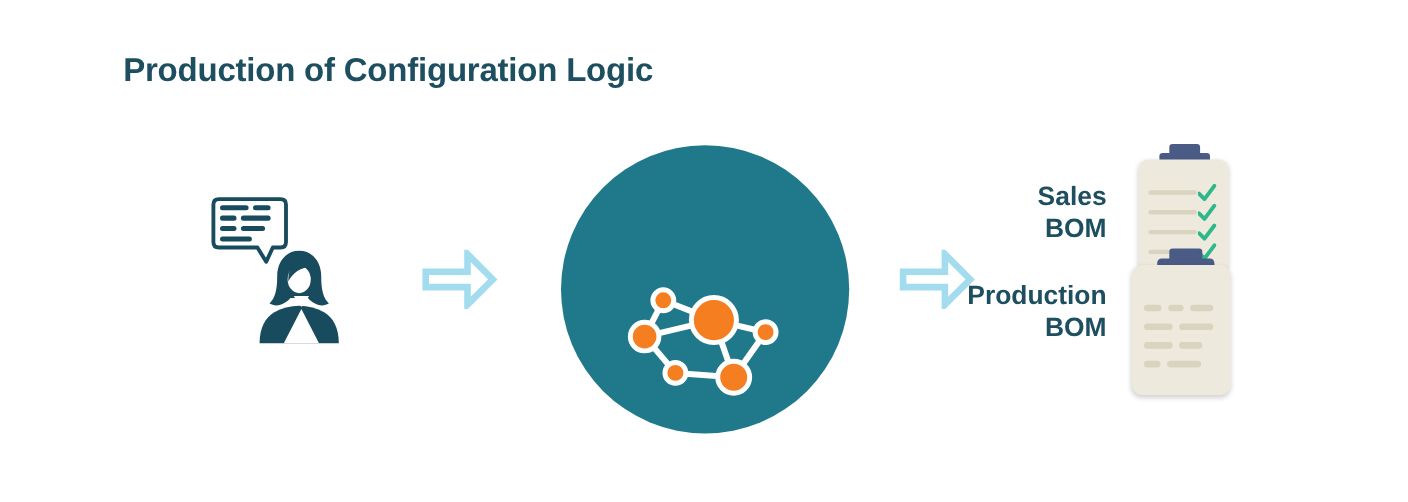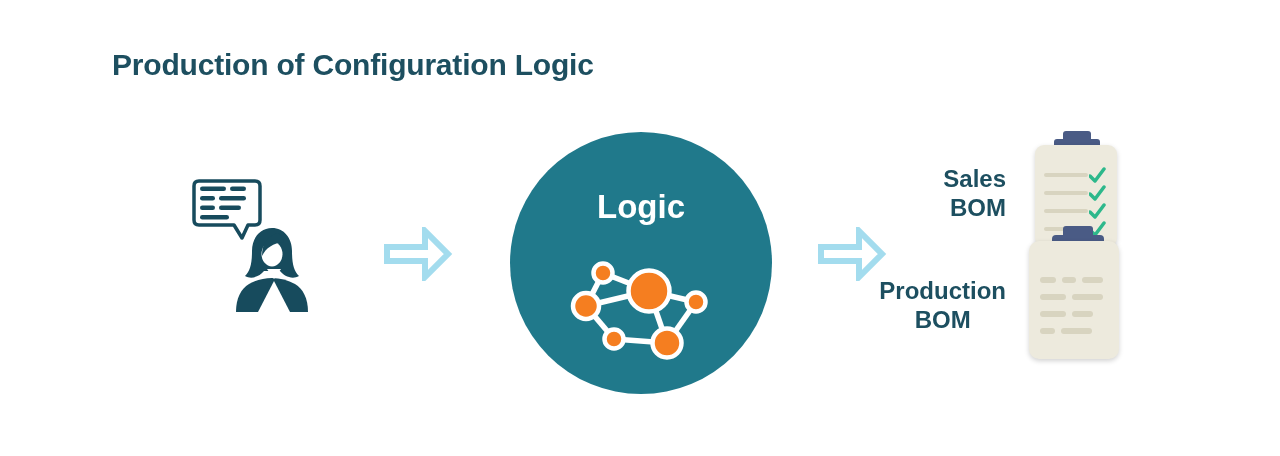--- a/index.html
+++ b/index.html
@@ -30,21 +30,21 @@
                 border-radius:50%;background:var(--circle-teal);}
   .logic-label{position:absolute;top:56px;left:0;width:100%;text-align:center;
                color:#ffffff;font-size:33px;font-weight:bold;}
   .network{position:absolute;left:57px;top:122px;}
   .net-edge{stroke:#ffffff;stroke-width:5.5;}
   .net-node{fill:var(--node-orange);stroke:#ffffff;stroke-width:4.5;}
 
   .bom-label{position:absolute;right:274px;text-align:right;color:var(--title-text);
              font-size:24px;font-weight:bold;line-height:29px;}
   .bom-sales{top:164px;}
-  .bom-production{top:276px;text-align:center;}
+  .bom-production{top:254px;}
 
   .clipboard{position:absolute;}
   .clipboard .clip-top,.clipboard .clip-base{position:absolute;background:var(--clip-blue);}
   .clipboard .body{position:absolute;background:var(--clipboard-body);
                    box-shadow:0 2px 5px rgba(0,0,0,0.18);}
   .cb-sales{left:1033px;top:131px;width:88px;height:118px;}
   .cb-sales .clip-top{left:30px;top:0;width:28px;height:16px;border-radius:3px;}
   .cb-sales .clip-base{left:21px;top:8px;width:46px;height:18px;border-radius:3px;}
   .cb-sales .body{left:2px;top:14px;width:82px;height:102px;border-radius:9px;
                   display:flex;flex-direction:column;padding:21px 11px 0 9px;}
@@ -92,21 +92,20 @@
         <path class="person-white" d="M89 111 L73 142 L105 142 Z"></path>
       </g>
     </svg>
   </div>
 
   <svg class="arrow arrow1" viewBox="0 0 70 54">
     <polygon points="4,20 42,20 42,4 65,27 42,50 42,34 4,34"></polygon>
   </svg>
 
   <div class="logic-circle">
-    <div class="logic-label">Logic</div>
     <svg class="network" width="150" height="108" viewBox="0 0 150 108">
       <line class="net-edge" x1="36" y1="19" x2="19" y2="52"></line>
       <line class="net-edge" x1="36" y1="19" x2="82" y2="37"></line>
       <line class="net-edge" x1="19" y1="52" x2="82" y2="37"></line>
       <line class="net-edge" x1="19" y1="52" x2="47" y2="85"></line>
       <line class="net-edge" x1="47" y1="85" x2="100" y2="89"></line>
       <line class="net-edge" x1="82" y1="37" x2="100" y2="89"></line>
       <line class="net-edge" x1="82" y1="37" x2="129" y2="48"></line>
       <line class="net-edge" x1="129" y1="48" x2="100" y2="89"></line>
       <circle class="net-node" cx="36" cy="19" r="9.5"></circle>

